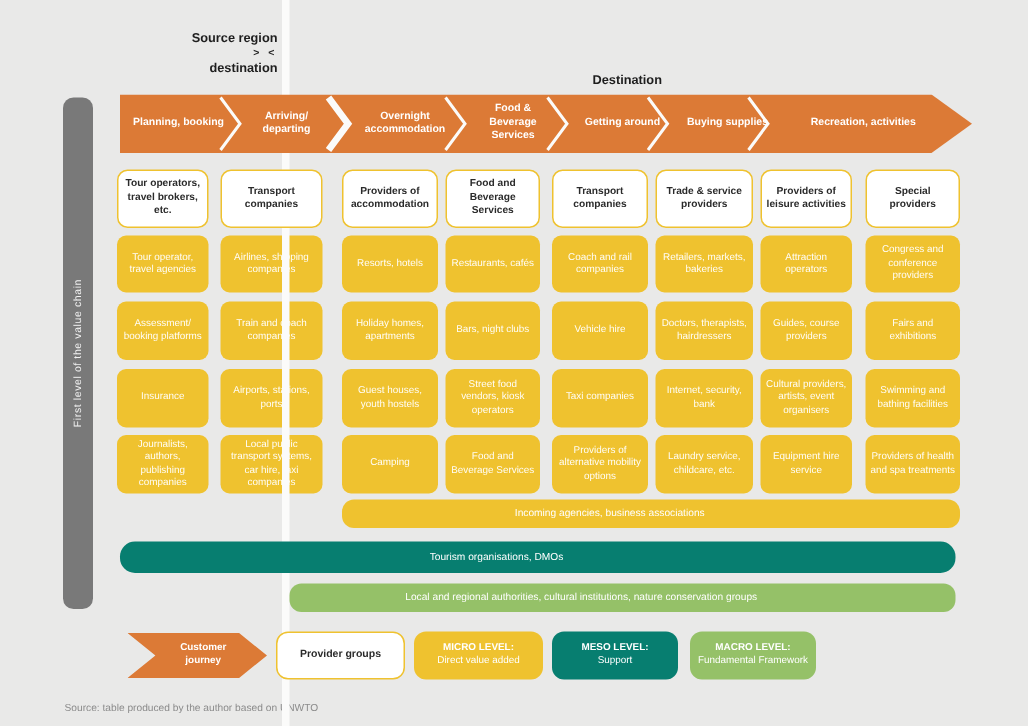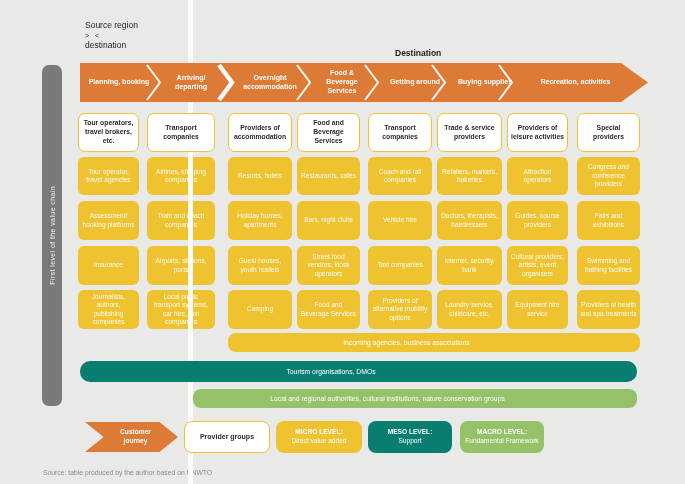--- a/index.html
+++ b/index.html
@@ -13,22 +13,22 @@
     font-family:"Liberation Sans","DejaVu Sans",sans-serif;
   }
   
   #divider{position:absolute;left:188px;top:0;width:5px;height:484px;background:#FBFBFA;z-index:2;}
   
   #sidebar{position:absolute;left:42px;top:65px;width:20px;height:341px;background:var(--gray);
     border-radius:7px;display:flex;align-items:center;justify-content:center;z-index:1;}
   #sidebar span{writing-mode:vertical-rl;transform:rotate(180deg);color:#F2F2F2;font-size:7px;
     letter-spacing:.4px;white-space:nowrap;}
   
-  #source-region{position:absolute;left:85px;top:20px;width:100px;text-align:left;z-index:3;
-    color:var(--ink);font-weight:normal;font-size:8.5px;line-height:1.3;}
+  #source-region{position:absolute;left:85px;top:20px;width:100px;text-align:right;z-index:3;
+    color:var(--ink);font-weight:bold;font-size:8.5px;line-height:1.3;}
   #source-region .mid{font-size:7px;letter-spacing:2px;}
   #destination-label{position:absolute;left:395px;top:48px;z-index:3;color:var(--ink);
     font-weight:bold;font-size:8.5px;}
   
   #band{position:absolute;left:80px;top:63px;z-index:3;}
   .stage{position:absolute;top:63px;height:39px;display:flex;align-items:center;justify-content:center;
     text-align:center;color:#fff;font-weight:bold;font-size:7px;line-height:1.25;z-index:4;}
   #s1{left:82px;width:74px;}  #s2{left:166px;width:50px;}
   #s3{left:232px;width:76px;} #s4{left:314px;width:56px;}
   #s5{left:386px;width:58px;} #s6{left:455px;width:60px;}

